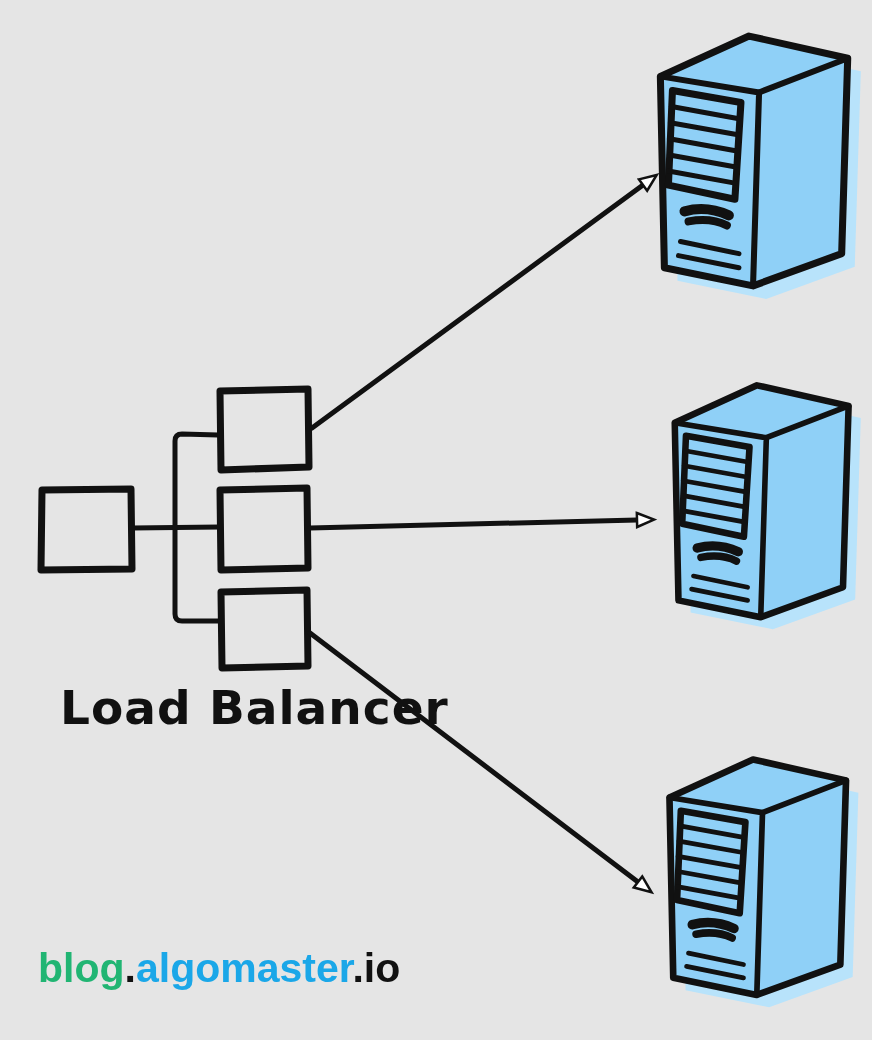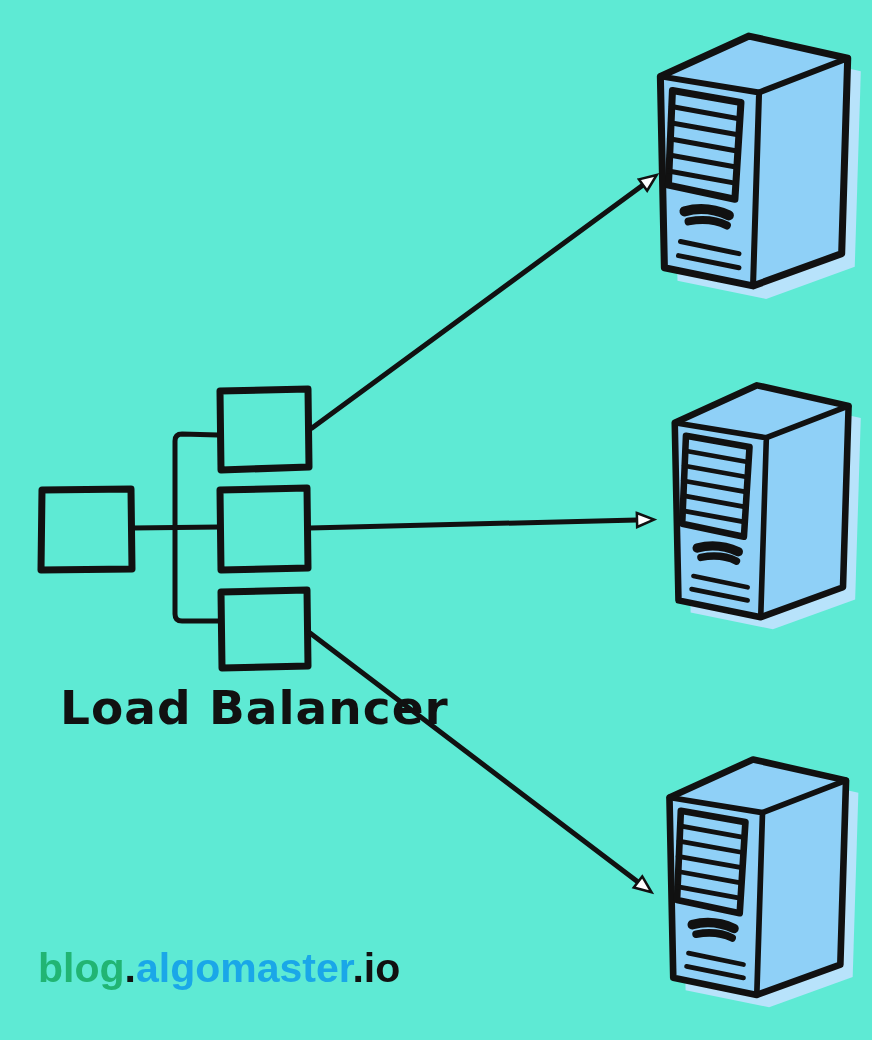--- a/index.html
+++ b/index.html
@@ -1,20 +1,20 @@
 <!DOCTYPE html>
 <html><head>
 <meta charset="utf-8">
 <style>
   html, body { margin: 0; padding: 0; background: #ffffff; }
   .stage {
     position: relative;
     width: 872px;
     height: 1040px;
-    background: #5eead4;
+    background: #e5e5e5;
     overflow: hidden;
     font-family: "DejaVu Sans", sans-serif;
   }
   svg { display: block; }
   .ink {
     stroke: #111111;
     stroke-linecap: round;
     stroke-linejoin: round;
     fill: none;
   }

